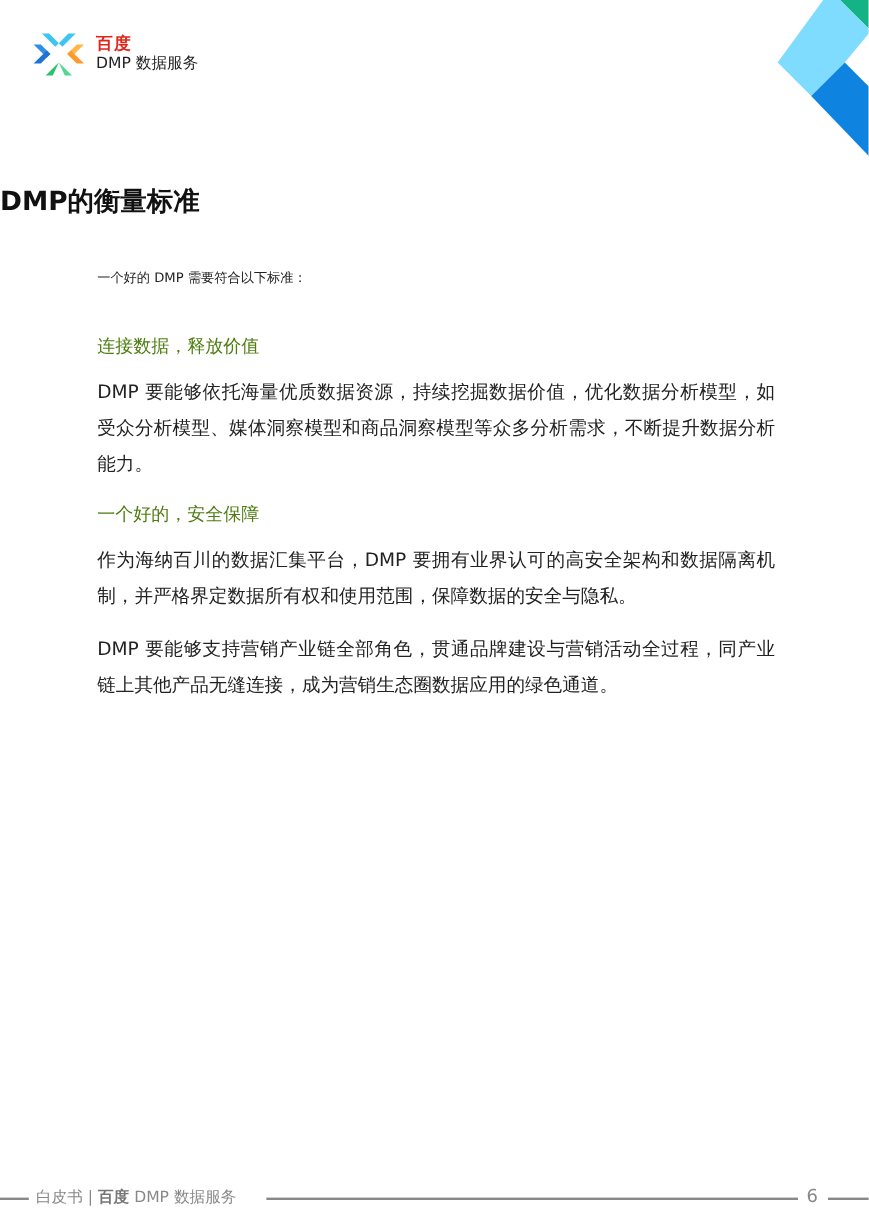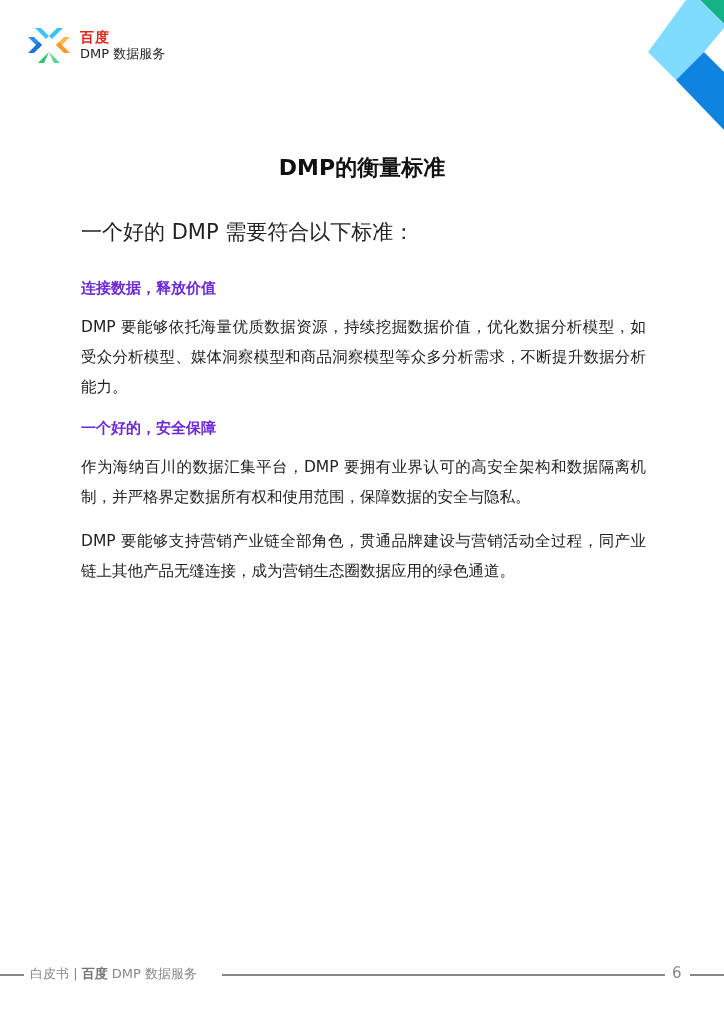--- a/index.html
+++ b/index.html
@@ -6,28 +6,28 @@
     html, body { width: 724px; height: 1024px; background: #ffffff; overflow: hidden; }
     body { position: relative; font-family: "DejaVu Sans", "Liberation Sans", sans-serif; color: #222; }
 
     .logo { position: absolute; left: 27px; top: 24px; width: 44px; height: 42px; }
     .brand { position: absolute; left: 80px; top: 29px; }
     .brand-name { font-size: 14px; font-weight: bold; color: #e0261b; line-height: 16px; letter-spacing: 1px; }
     .brand-sub { font-size: 13px; color: #222; line-height: 16px; margin-top: 1px; }
 
     .corner { position: absolute; right: 0; top: 0; width: 90px; height: 140px; }
 
-    .page-title { position: absolute; left: 0; width: 724px; top: 153px; text-align: center; font-size: 22px; font-weight: bold; color: #111; }
+    .page-title { position: absolute; left: 0; width: 724px; top: 153px; text-align: left; font-size: 22px; font-weight: bold; color: #111; }
 
     .content { position: absolute; left: 81px; top: 218px; width: 565px; }
-    .intro { font-size: 21px; color: #222; line-height: 28px; margin-bottom: 30px; }
-    .section-heading { font-size: 15px; font-weight: bold; color: #6d28d9; line-height: 24px; margin-bottom: 12px; }
+    .intro { font-size: 11px; color: #222; line-height: 28px; margin-bottom: 30px; }
+    .section-heading { font-size: 15px; font-weight: normal; color: #4d7c0f; line-height: 24px; margin-bottom: 12px; }
     .section-body { font-size: 15.5px; color: #222; line-height: 30px; margin-bottom: 14px; text-align: justify; }
 
-    .footer { position: absolute; left: 0; top: 964px; width: 604px; height: 20px; }
+    .footer { position: absolute; left: 0; top: 988px; width: 604px; height: 20px; }
     .footer-line-left { position: absolute; left: 0; top: 10px; width: 24px; height: 2px; background: #888; }
     .footer-text { position: absolute; left: 30px; top: 1px; font-size: 13px; color: #888; white-space: nowrap; }
     .footer-text b { color: #777; font-weight: bold; }
     .footer-line-mid { position: absolute; left: 222px; top: 10px; width: 443px; height: 2px; background: #888; }
     .page-num { position: absolute; left: 672px; top: 0px; font-size: 15px; color: #888; }
     .footer-line-right { position: absolute; left: 690px; top: 10px; width: 34px; height: 2px; background: #888; }
   </style>
 </head>
 <body>
 

